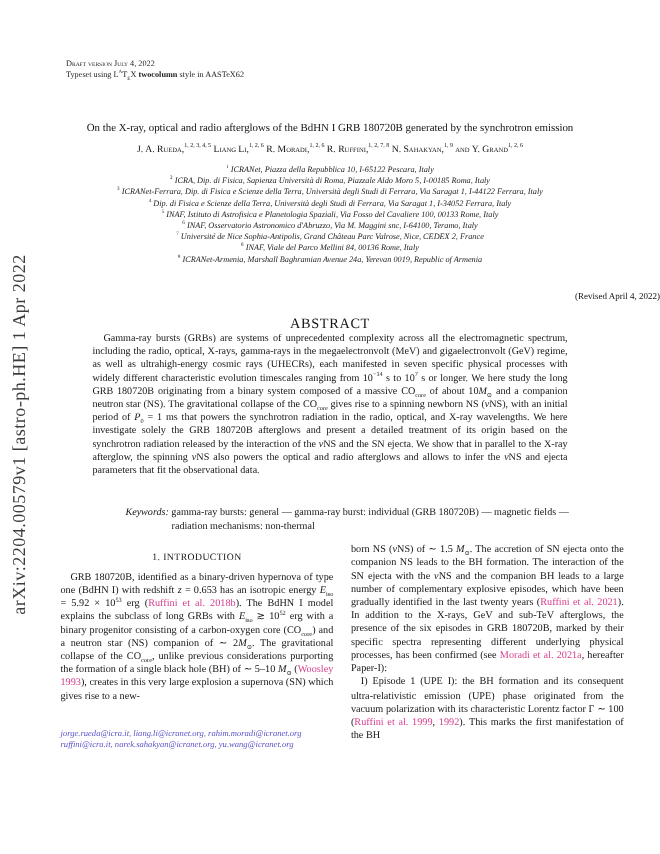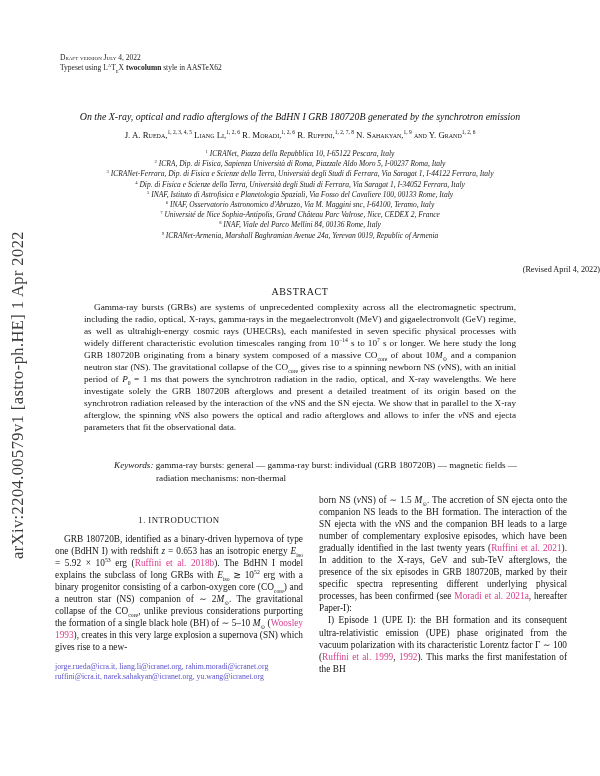--- a/index.html
+++ b/index.html
@@ -17,75 +17,75 @@
   .watermark{
     position:absolute;left:-191px;top:384px;width:420px;height:22px;
     transform:rotate(-90deg);transform-origin:center;
     font-size:16.5px;letter-spacing:0.4px;text-align:center;
     color:var(--watermark-color);white-space:nowrap;
   }
   .draft-header{position:absolute;left:60px;top:53px;font-size:7.5px;line-height:10px;color:#222;}
   .smallcaps{font-variant:small-caps;}
   .title{
     position:absolute;top:111px;left:45px;right:45px;
-    text-align:center;font-size:9.9px;line-height:12px;color:#111;font-style:italic;
+    text-align:center;font-size:9.9px;line-height:12px;color:#111;
   }
   .authors{
     position:absolute;top:130px;left:40px;right:40px;
     text-align:center;font-size:8.8px;font-variant:small-caps;color:#111;
   }
   .affiliations{position:absolute;top:149px;left:30px;right:30px;text-align:center;}
   .affil-line{font-size:7.5px;line-height:10.2px;color:#222;}
   .revised{position:absolute;top:265px;left:0;right:0;text-align:right;font-size:8.2px;}
-  .abstract-heading{position:absolute;top:286px;left:0;right:0;text-align:center;font-size:10px;letter-spacing:0.6px;}
+  .abstract-heading{position:absolute;top:286px;left:0;right:0;text-align:center;font-size:13px;letter-spacing:0.6px;}
   .abstract-body{
     position:absolute;top:301px;left:84px;width:432px;
     font-size:9.2px;line-height:12.05px;text-align:justify;text-indent:10px;
   }
   .keywords{
     position:absolute;top:459px;left:90px;width:426px;
     font-size:9.2px;line-height:12.5px;
     padding-left:42px;text-indent:-42px;margin-left:24px;
   }
   .col{position:absolute;top:494px;width:248px;font-size:9.3px;line-height:12.05px;text-align:justify;}
   .col-left{left:55px;}
   .col-right{left:319px;}
-  .section-heading{text-align:center;font-size:8.8px;letter-spacing:0.4px;margin:20px 0 7px 0;text-indent:0;}
+  .section-heading{text-align:center;font-size:8.8px;letter-spacing:0.4px;margin:6px 0 7px 0;text-indent:0;}
   .body-par{text-align:justify;}
   .body-par.indent{text-indent:9px;}
   .footnote{
     position:absolute;top:662px;left:55px;width:254px;
     font-size:7.8px;line-height:10.4px;
   }
   .seg-i{font-style:italic;}
   .seg-b{font-weight:700;}
   .seg-sup{vertical-align:super;font-size:0.62em;line-height:0;}
   .seg-sub{vertical-align:sub;font-size:0.62em;line-height:0;}
   .seg-cite{color:var(--cite-color);}
-  .seg-mail{color:var(--mail-color);}
+  .seg-mail{color:var(--mail-color);font-style:italic;}
 </style>
 </head>
 <body>
 
 <div class="page">
 
   <div class="watermark">arXiv:2204.00579v1  [astro-ph.HE]  1 Apr 2022</div>
 
   <div class="draft-header">
     <div class="smallcaps">Draft version July 4, 2022</div>
     <div><span>Typeset using L</span><span class="seg-sup">A</span><span>T</span><span class="seg-sub">E</span><span>X </span><span class="seg-b">twocolumn</span><span> style in AASTeX62</span></div>
   </div>
 
   <div class="title">On the X-ray, optical and radio afterglows of the BdHN I GRB 180720B generated by the synchrotron emission</div>
 
   <div class="authors"><span>J. A. Rueda,</span><span class="seg-sup">1, 2, 3, 4, 5</span><span> Liang Li,</span><span class="seg-sup">1, 2, 6</span><span> R. Moradi,</span><span class="seg-sup">1, 2, 6</span><span> R. Ruffini,</span><span class="seg-sup">1, 2, 7, 8</span><span> N. Sahakyan,</span><span class="seg-sup">1, 9</span><span> and Y. Grand</span><span class="seg-sup">1, 2, 6</span></div>
 
   <div class="affiliations">
     <div class="affil-line"><span class="seg-sup">1</span><span class="seg-i"> ICRANet, Piazza della Repubblica 10, I-65122 Pescara, Italy</span></div>
-    <div class="affil-line"><span class="seg-sup">2</span><span class="seg-i"> ICRA, Dip. di Fisica, Sapienza Università di Roma, Piazzale Aldo Moro 5, I-00237 Roma, Italy</span></div>
+    <div class="affil-line"><span class="seg-sup">2</span><span class="seg-i"> ICRA, Dip. di Fisica, Sapienza Università di Roma, Piazzale Aldo Moro 5, I-00185 Roma, Italy</span></div>
     <div class="affil-line"><span class="seg-sup">3</span><span class="seg-i"> ICRANet-Ferrara, Dip. di Fisica e Scienze della Terra, Università degli Studi di Ferrara, Via Saragat 1, I-44122 Ferrara, Italy</span></div>
     <div class="affil-line"><span class="seg-sup">4</span><span class="seg-i"> Dip. di Fisica e Scienze della Terra, Università degli Studi di Ferrara, Via Saragat 1, I-34052 Ferrara, Italy</span></div>
     <div class="affil-line"><span class="seg-sup">5</span><span class="seg-i"> INAF, Istituto di Astrofisica e Planetologia Spaziali, Via Fosso del Cavaliere 100, 00133 Rome, Italy</span></div>
     <div class="affil-line"><span class="seg-sup">6</span><span class="seg-i"> INAF, Osservatorio Astronomico d'Abruzzo, Via M. Maggini snc, I-64100, Teramo, Italy</span></div>
     <div class="affil-line"><span class="seg-sup">7</span><span class="seg-i"> Université de Nice Sophia-Antipolis, Grand Château Parc Valrose, Nice, CEDEX 2, France</span></div>
     <div class="affil-line"><span class="seg-sup">8</span><span class="seg-i"> INAF, Viale del Parco Mellini 84, 00136 Rome, Italy</span></div>
     <div class="affil-line"><span class="seg-sup">9</span><span class="seg-i"> ICRANet-Armenia, Marshall Baghramian Avenue 24a, Yerevan 0019, Republic of Armenia</span></div>
   </div>
 
   <div class="revised">(Revised April 4, 2022)</div>

